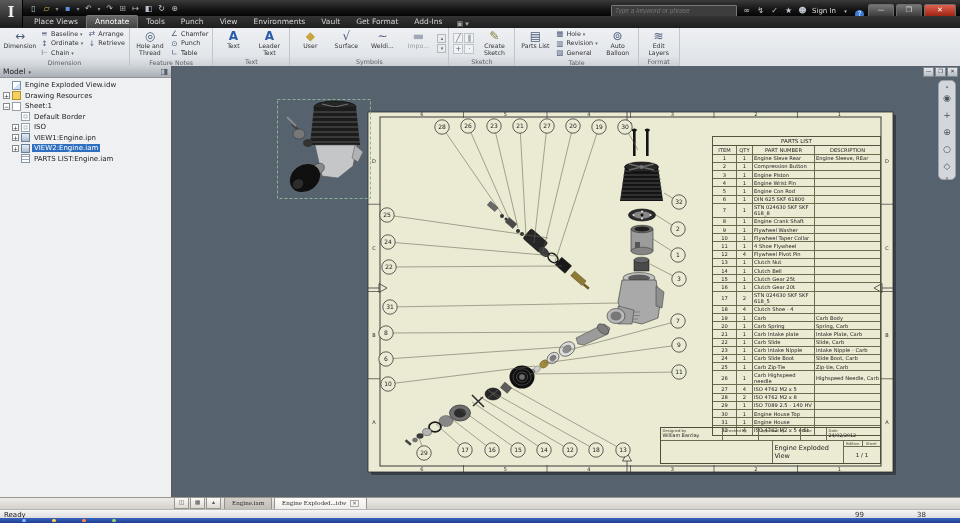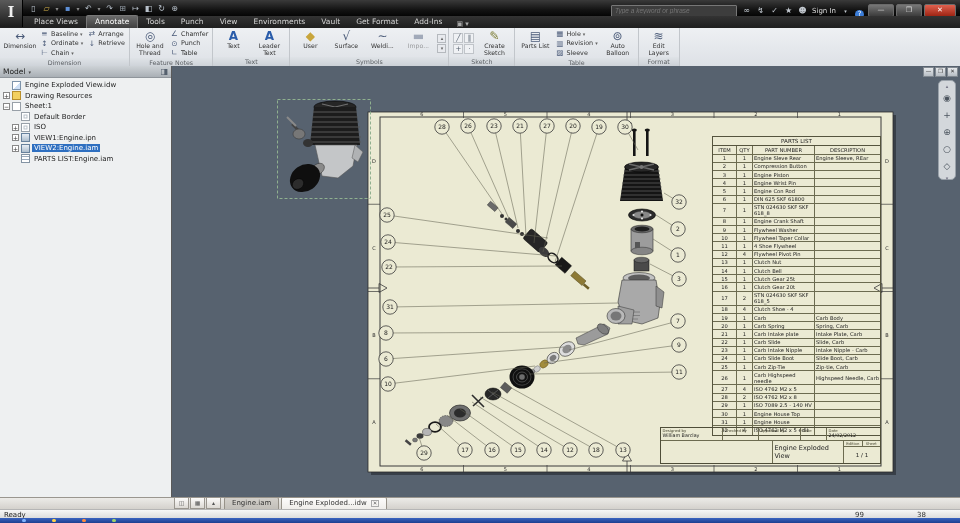--- a/index.html
+++ b/index.html
@@ -99,21 +99,21 @@
   .tb-es-labels span{flex:1;font-size:3.8px;text-align:center;color:#44432f;border-right:1px solid #6c6b50;}
   .tb-es-labels span:last-child{border-right:none;}
   .tb-es-val{flex:1;display:flex;align-items:center;justify-content:center;font-size:5.5px;}
   
   #doc-controls{position:absolute;right:2px;top:1px;display:flex;gap:1px;z-index:4;}
   .dwb{width:9px;height:8px;background:linear-gradient(#e6e9ec,#b7bdc4);border:1px solid #808890;font-size:5.5px;line-height:7px;text-align:center;color:#333;}
   #navbar{position:absolute;right:4px;top:14px;width:18px;height:100px;background:rgba(233,236,239,.85);border:1px solid #9aa2aa;border-radius:5px;z-index:4;display:flex;flex-direction:column;align-items:center;padding:2px 0;box-sizing:border-box;}
   .nvi{font-size:9px;color:#4b545e;height:17px;line-height:17px;}
   .nvi.sm{font-size:5px;height:7px;line-height:7px;color:#778;}
   
-  #doctabs{position:absolute;left:0;top:497px;width:960px;height:12px;background:linear-gradient(#ecebe8,#d4d1cc);border-top:1px solid #9a968f;display:flex;align-items:flex-end;padding-left:174px;box-sizing:border-box;}
+  #doctabs{position:absolute;left:0;top:497px;width:960px;height:12px;background:linear-gradient(#ecebe8,#d4d1cc);border-top:1px solid #9a968f;display:flex;align-items:flex-end;padding-left:174px;box-sizing:border-box;font-family:Liberation Serif, serif;}
   .dtbtn{width:13px;height:10px;border:1px solid #9a968f;background:linear-gradient(#fcfbfa,#dcd9d4);font-size:6px;line-height:9px;text-align:center;color:#555;margin-right:1px;}
   .dtab{height:11px;line-height:11px;font-size:7px;color:#333;padding:0 7px;border:1px solid #979289;border-bottom:none;background:linear-gradient(#d3d0cb,#c2bfb9);margin-left:2px;border-radius:2px 2px 0 0;display:flex;align-items:center;gap:4px;}
   .dtab.active{background:linear-gradient(#fdfcfb,#efedea);}
   .dtab .x{font-size:5.5px;color:#666;border:1px solid #aaa;line-height:5px;padding:0 1px;}
   
   #statusbar{position:absolute;left:0;top:509px;width:960px;height:9px;background:linear-gradient(#f7f7f7,#d9d9d9);border-top:1px solid #b5b5b5;font-size:7px;color:#222;}
   #sb-msg{position:absolute;left:4px;top:0.5px;}
   .sb-num{position:absolute;top:0.5px;color:#333;}
   
   #taskbar{position:absolute;left:0;top:518px;width:960px;height:5px;background:linear-gradient(#3a63c0,#1d3f8f);}
@@ -299,21 +299,21 @@
               <span class="rlab">Hole</span>
               <span class="arr">▾</span>
             </div>
             <div class="rsmall">
               <span class="ric ric-revision-table">▥</span>
               <span class="rlab">Revision</span>
               <span class="arr">▾</span>
             </div>
             <div class="rsmall">
               <span class="ric ric-general-table">▨</span>
-              <span class="rlab">Sleeve</span>
+              <span class="rlab">General</span>
             </div>
           </div>
           <div class="rbig">
             <span class="ric ric-auto-balloon">⊚</span>
             <div class="rlab">Auto Balloon</div>
           </div>
         </div>
         <div class="rlabel">Table</div>
       </div>
       <div class="rgroup">

